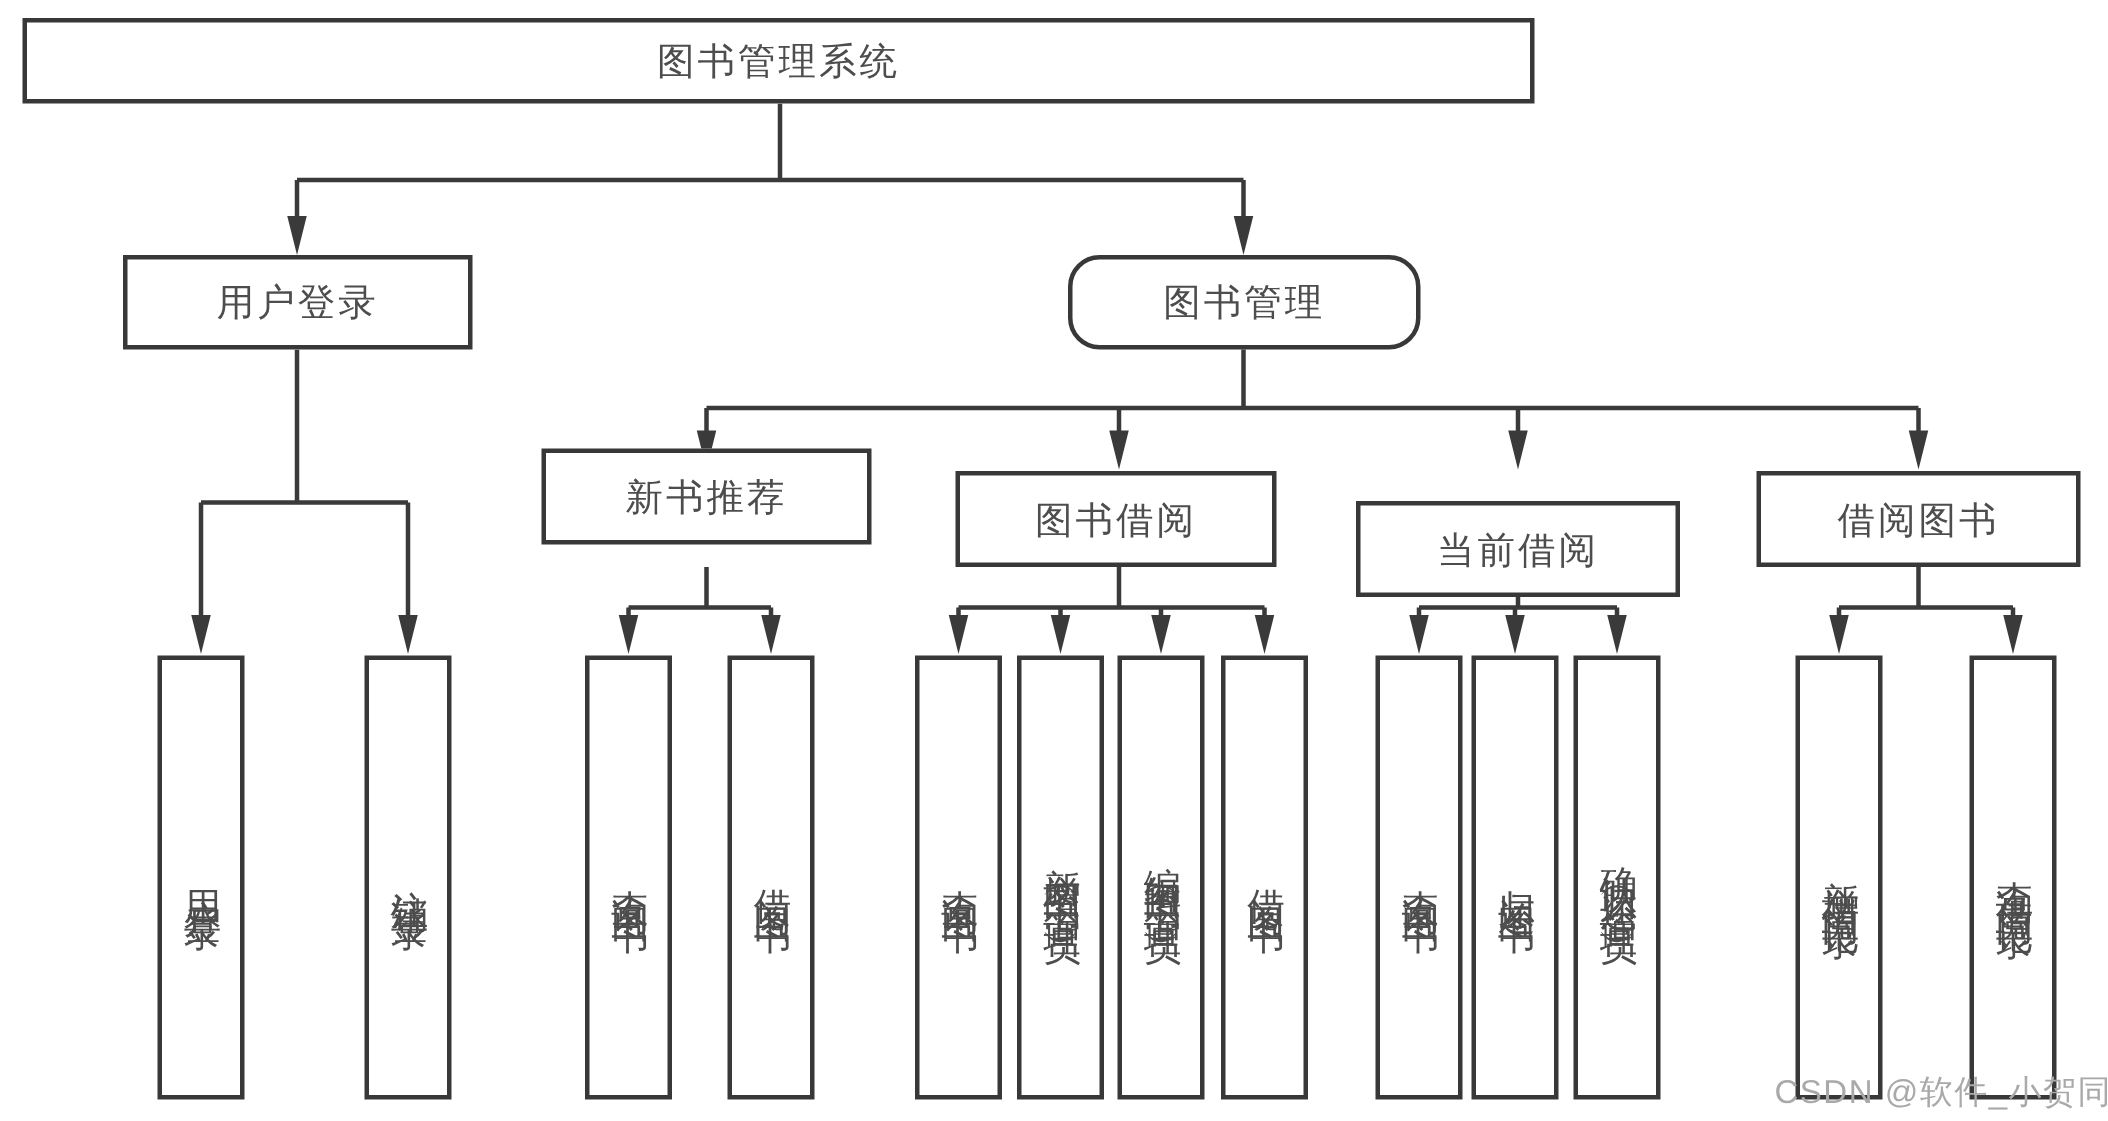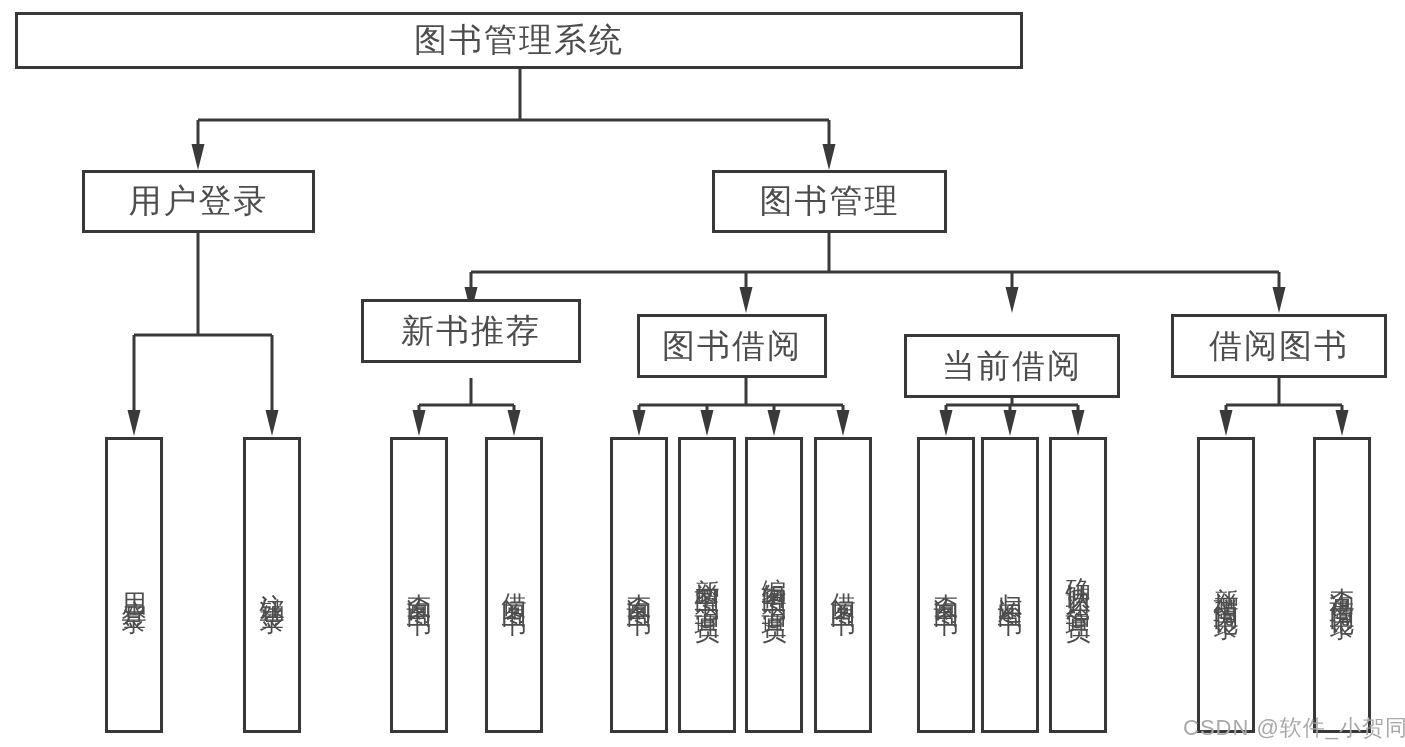--- a/index.html
+++ b/index.html
@@ -28,39 +28,39 @@
     border: 3px solid var(--border, #383838);
     background: #ffffff;
     display: flex;
     align-items: center;
     justify-content: center;
     color: var(--text, #4d4d4d);
     z-index: 1;
     text-align: center;
   }
   .box.h {
-    font-size: 33px;
+    font-size: 25px;
     letter-spacing: 2px;
     white-space: nowrap;
   }
   .box.v {
     writing-mode: vertical-rl;
     text-orientation: mixed;
     font-size: 25px;
     letter-spacing: 6px;
     line-height: 1;
   }
   
   #nb-root   { left: 15px;  top: 12px;  width: 1008px; height: 57px; }
   
   #nb-ulogin { left: 82px;  top: 170px; width: 233px; height: 63px; }
-  #nb-bmgmt  { left: 712px; top: 170px; width: 235px; height: 63px; }
+  #nb-bmgmt  { left: 712px; top: 170px; width: 235px; height: 63px; border-radius: 21px; }
   
   #nb-nbr    { left: 361px;  top: 299px; width: 220px; height: 64px; }
-  #nb-bb     { left: 637px;  top: 314px; width: 190px; height: 64px; }
+  #nb-bb     { left: 637px;  top: 314px; width: 214px; height: 64px; }
   #nb-cb     { left: 904px;  top: 314px; width: 216px; height: 64px; margin-top: 20px; }
   #nb-br     { left: 1171px; top: 314px; width: 216px; height: 64px; }
   
   .leaf { top: 437px; width: 58px; height: 296px; }
   #lf-a1 { left: 105px; }
   #lf-a2 { left: 243px; }
   #lf-b1 { left: 390px; }
   #lf-b2 { left: 485px; }
   #lf-c1 { left: 610px; }
   #lf-c2 { left: 678px; }

